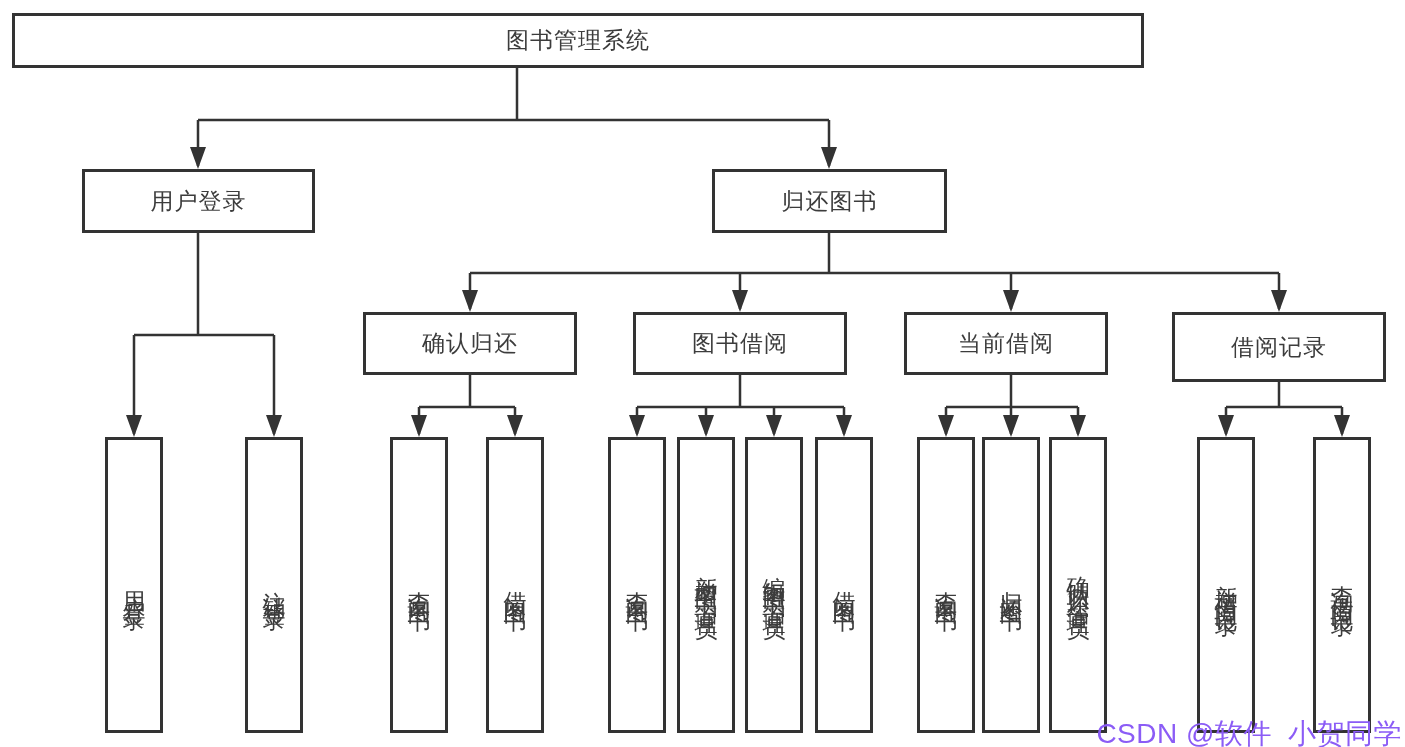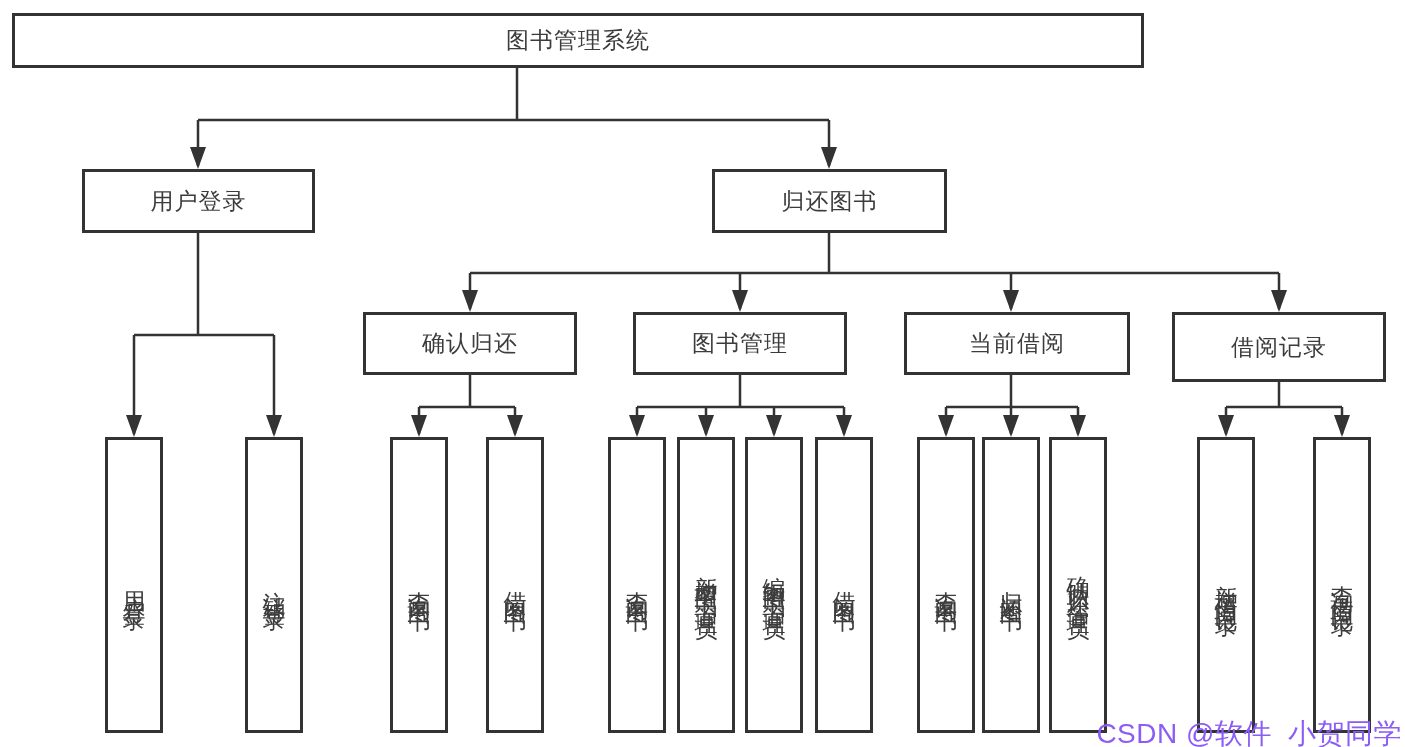--- a/index.html
+++ b/index.html
@@ -76,23 +76,23 @@
     <span>用户登录</span>
   </div>
   <div class="box h" style="left:712px; top:169px; width:235px; height:64px;">
     <span>归还图书</span>
   </div>
 
   <div class="box h" style="left:363px; top:312px; width:214px; height:63px;">
     <span>确认归还</span>
   </div>
   <div class="box h" style="left:633px; top:312px; width:214px; height:63px;">
-    <span>图书管理</span>
+    <span>图书借阅</span>
   </div>
-  <div class="box h" style="left:904px; top:312px; width:226px; height:63px;">
+  <div class="box h" style="left:904px; top:312px; width:204px; height:63px;">
     <span>当前借阅</span>
   </div>
   <div class="box h" style="left:1172px; top:312px; width:214px; height:70px;">
     <span>借阅记录</span>
   </div>
 
   <div class="box v" style="left:105px; top:437px; width:58px; height:296px;">
     <span>用户登录</span>
   </div>
   <div class="box v" style="left:245px; top:437px; width:58px; height:296px;">

